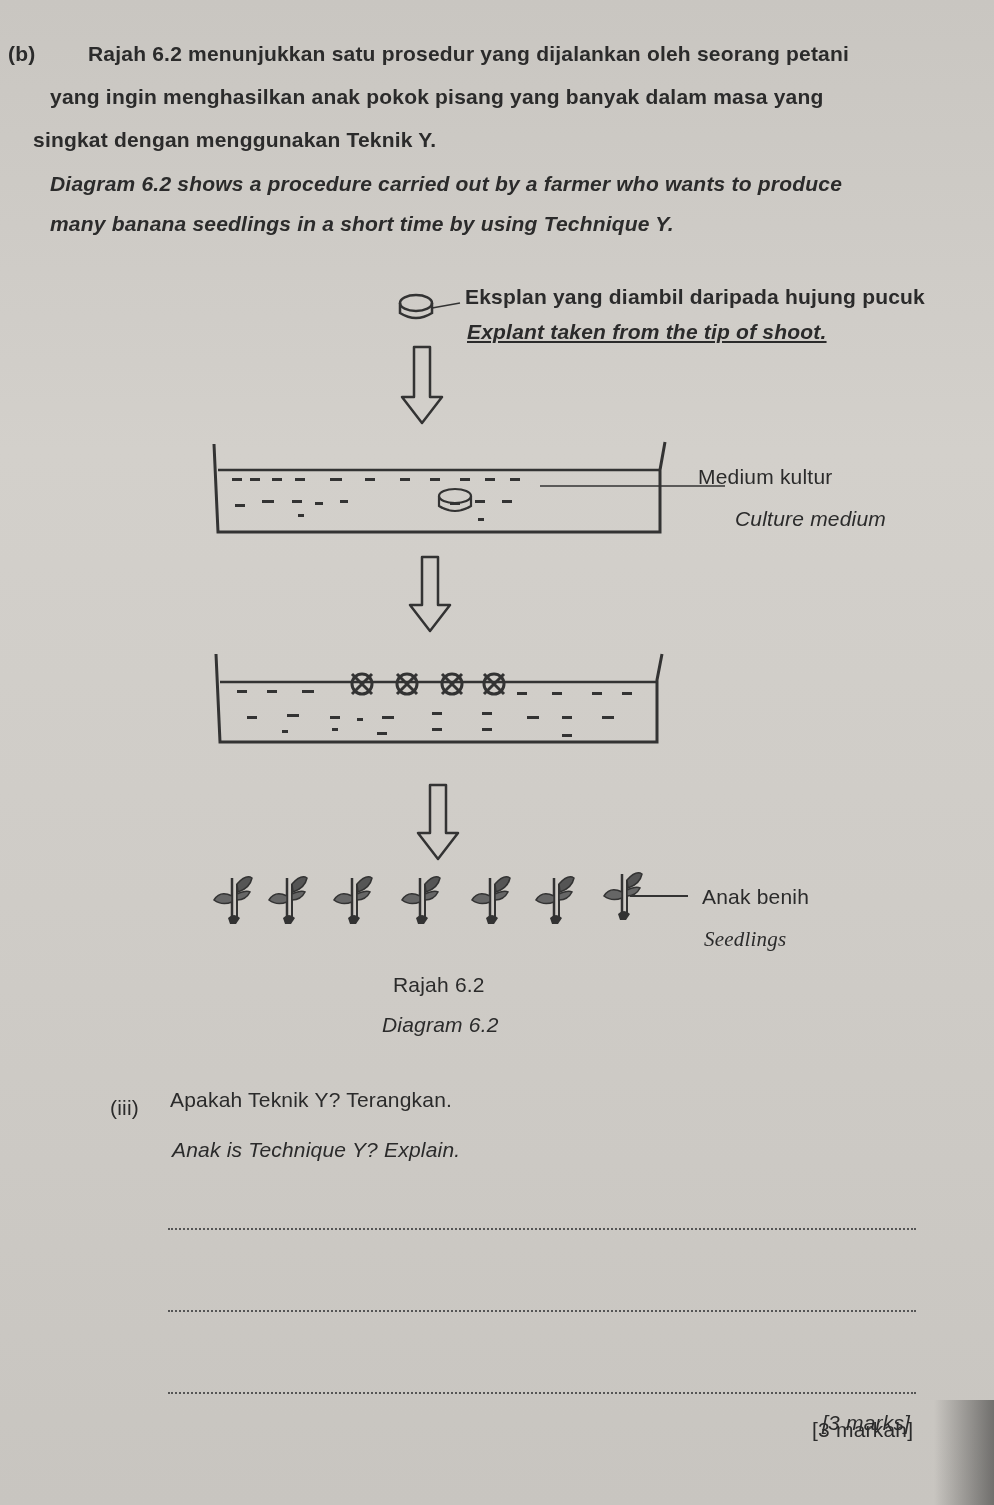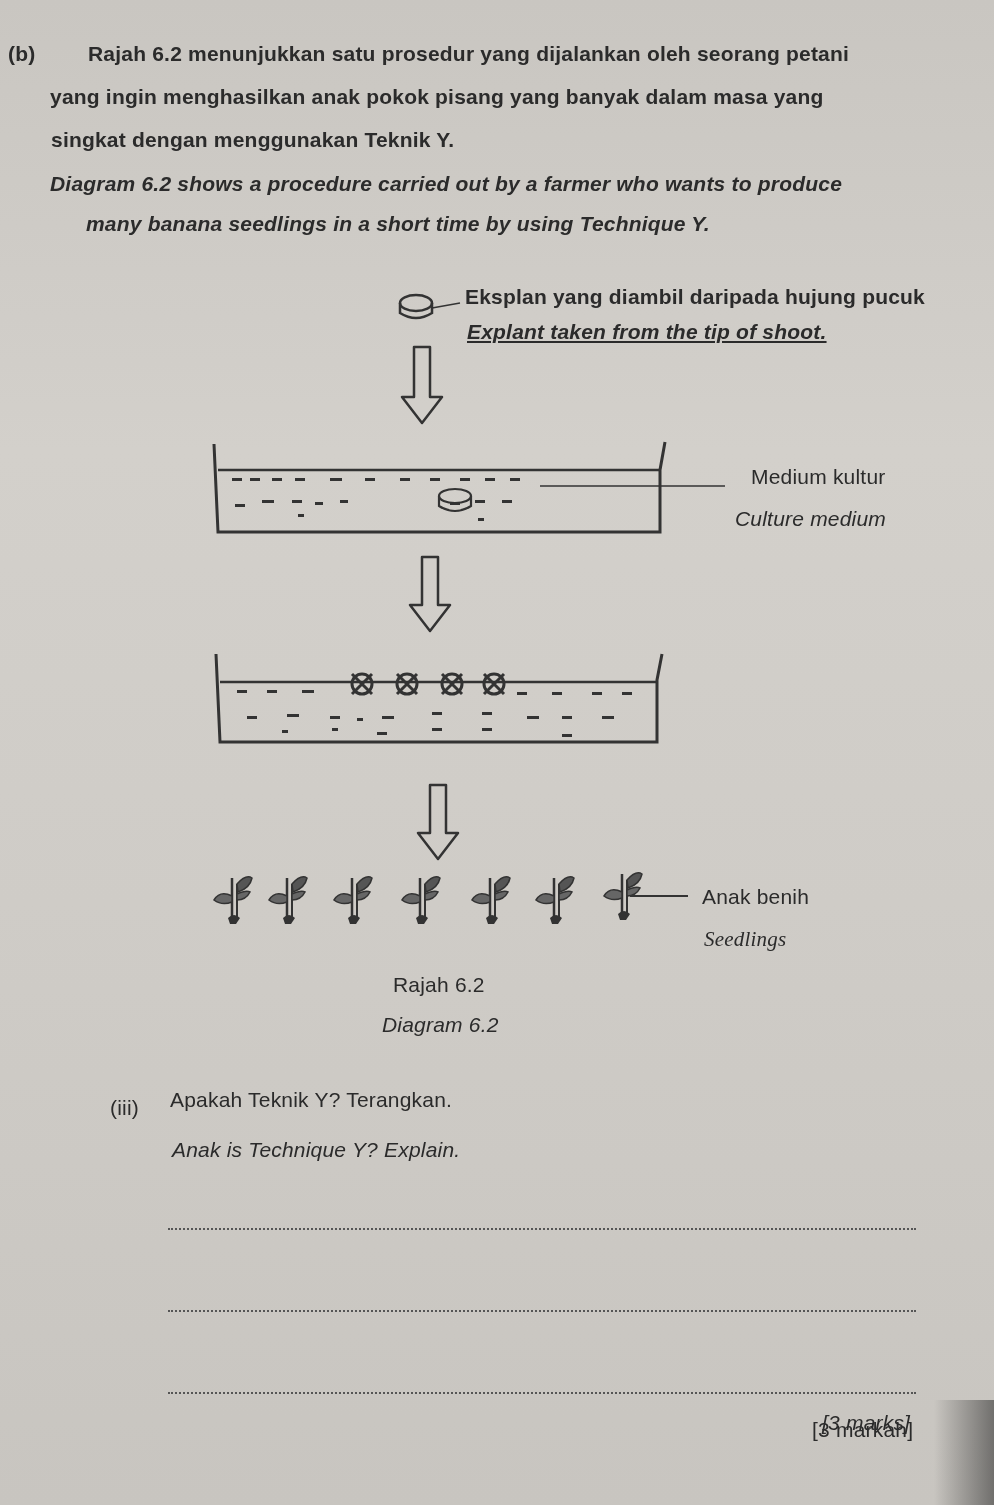--- a/index.html
+++ b/index.html
@@ -23,23 +23,23 @@
     border-top: 2px dotted #555;
   }
   svg { position: absolute; overflow: visible; }
 </style>
 </head>
 <body>
 
 <div class="abs txt bold" style="left:8px;top:42px;">(b)</div>
 <div class="abs txt bold" style="left:50px;top:42px;margin-left:38px;">Rajah 6.2 menunjukkan satu prosedur yang dijalankan oleh seorang petani</div>
 <div class="abs txt bold" style="left:50px;top:85px;text-align:right;">yang ingin menghasilkan anak pokok pisang yang banyak dalam masa yang</div>
-<div class="abs txt bold" style="left:51px;top:128px;text-align:right;">singkat dengan menggunakan Teknik Y.</div>
+<div class="abs txt bold" style="left:33px;top:128px;text-align:right;">singkat dengan menggunakan Teknik Y.</div>
 <div class="abs txt bold ital" style="left:50px;top:172px;">Diagram 6.2 shows a procedure carried out by a farmer who wants to produce</div>
-<div class="abs txt bold ital" style="left:50px;top:212px;margin-left:36px;">many banana seedlings in a short time by using Technique Y.</div>
+<div class="abs txt bold ital" style="left:50px;top:212px;">many banana seedlings in a short time by using Technique Y.</div>
 
 <svg style="left:398px;top:293px;" width="70" height="36">
   <ellipse cx="18" cy="10" rx="16" ry="8" fill="none" stroke="#333" stroke-width="2.5"></ellipse>
   <path d="M2 10 L2 20 Q18 30 34 20 L34 10" fill="none" stroke="#333" stroke-width="2.5"></path>
   <line x1="34" y1="15" x2="62" y2="10" stroke="#333" stroke-width="1.5"></line>
 </svg>
 <div class="abs txt bold" style="left:465px;top:285px;">Eksplan yang diambil daripada hujung pucuk</div>
 <div class="abs txt bold ital" style="left:467px;top:320px;text-decoration:underline;">Explant taken from the tip of shoot.</div>
 
 <svg style="left:400px;top:345px;" width="44" height="82">
@@ -69,21 +69,21 @@
       <rect x="240" y="62" width="10" height="3"></rect>
     <rect x="265" y="60" width="10" height="3"></rect>
       <rect x="292" y="60" width="10" height="3"></rect>
     <rect x="88" y="74" width="6" height="3"></rect>
       <rect x="268" y="78" width="6" height="3"></rect>
   </g>
   <ellipse cx="245" cy="56" rx="16" ry="7" fill="none" stroke="#333" stroke-width="2.2"></ellipse>
   <path d="M229 56 L229 66 Q245 76 261 66 L261 56" fill="none" stroke="#333" stroke-width="2.2"></path>
   <line x1="330" y1="46" x2="515" y2="46" stroke="#333" stroke-width="1.5"></line>
 </svg>
-<div class="abs txt" style="left:751px;top:465px;">Medium kultur</div>
+<div class="abs txt" style="left:698px;top:465px;">Medium kultur</div>
 <div class="abs txt ital" style="left:735px;top:507px;">Culture medium</div>
 
 <svg style="left:408px;top:555px;" width="44" height="80">
   <path d="M14 2 L30 2 L30 50 L42 50 L22 76 L2 50 L14 50 Z" fill="none" stroke="#333" stroke-width="2.5" stroke-linejoin="round"></path>
 </svg>
 
 <svg style="left:212px;top:650px;" width="450" height="100">
   <path d="M4 4 L8 92 L445 92 L445 30 L450 4" fill="none" stroke="#333" stroke-width="3"></path>
   <line x1="8" y1="32" x2="445" y2="32" stroke="#333" stroke-width="2.5"></line>
   <g fill="#333">

